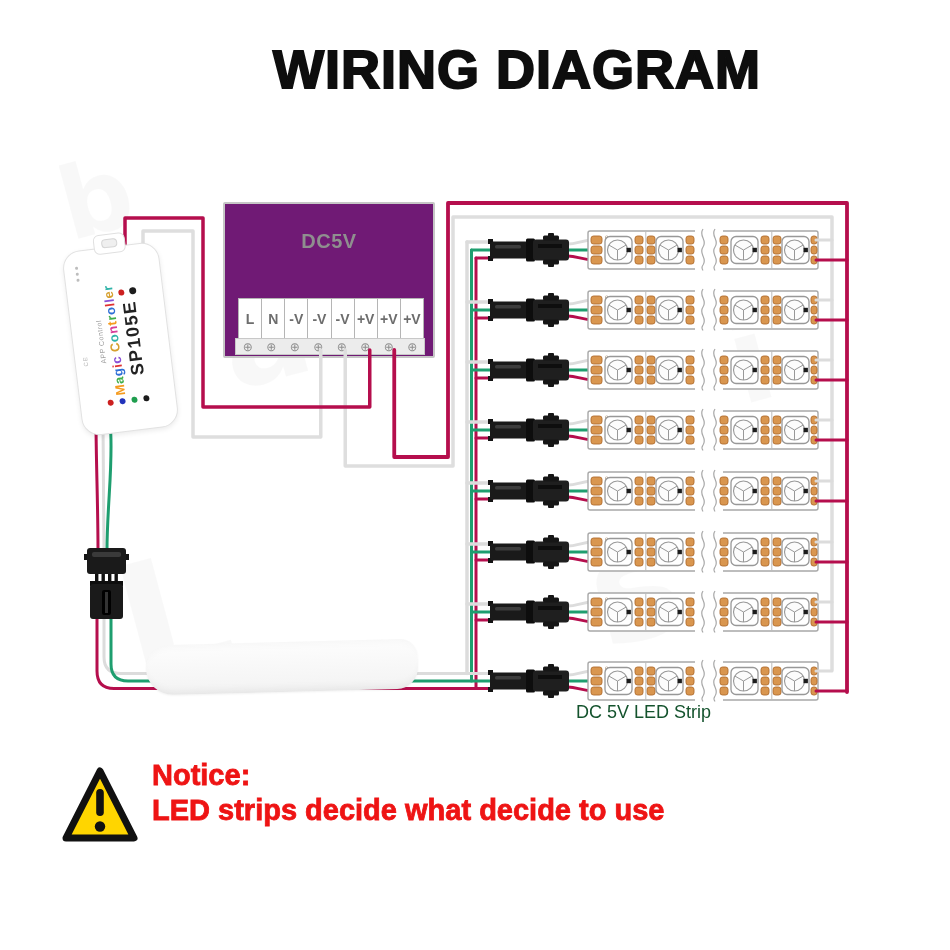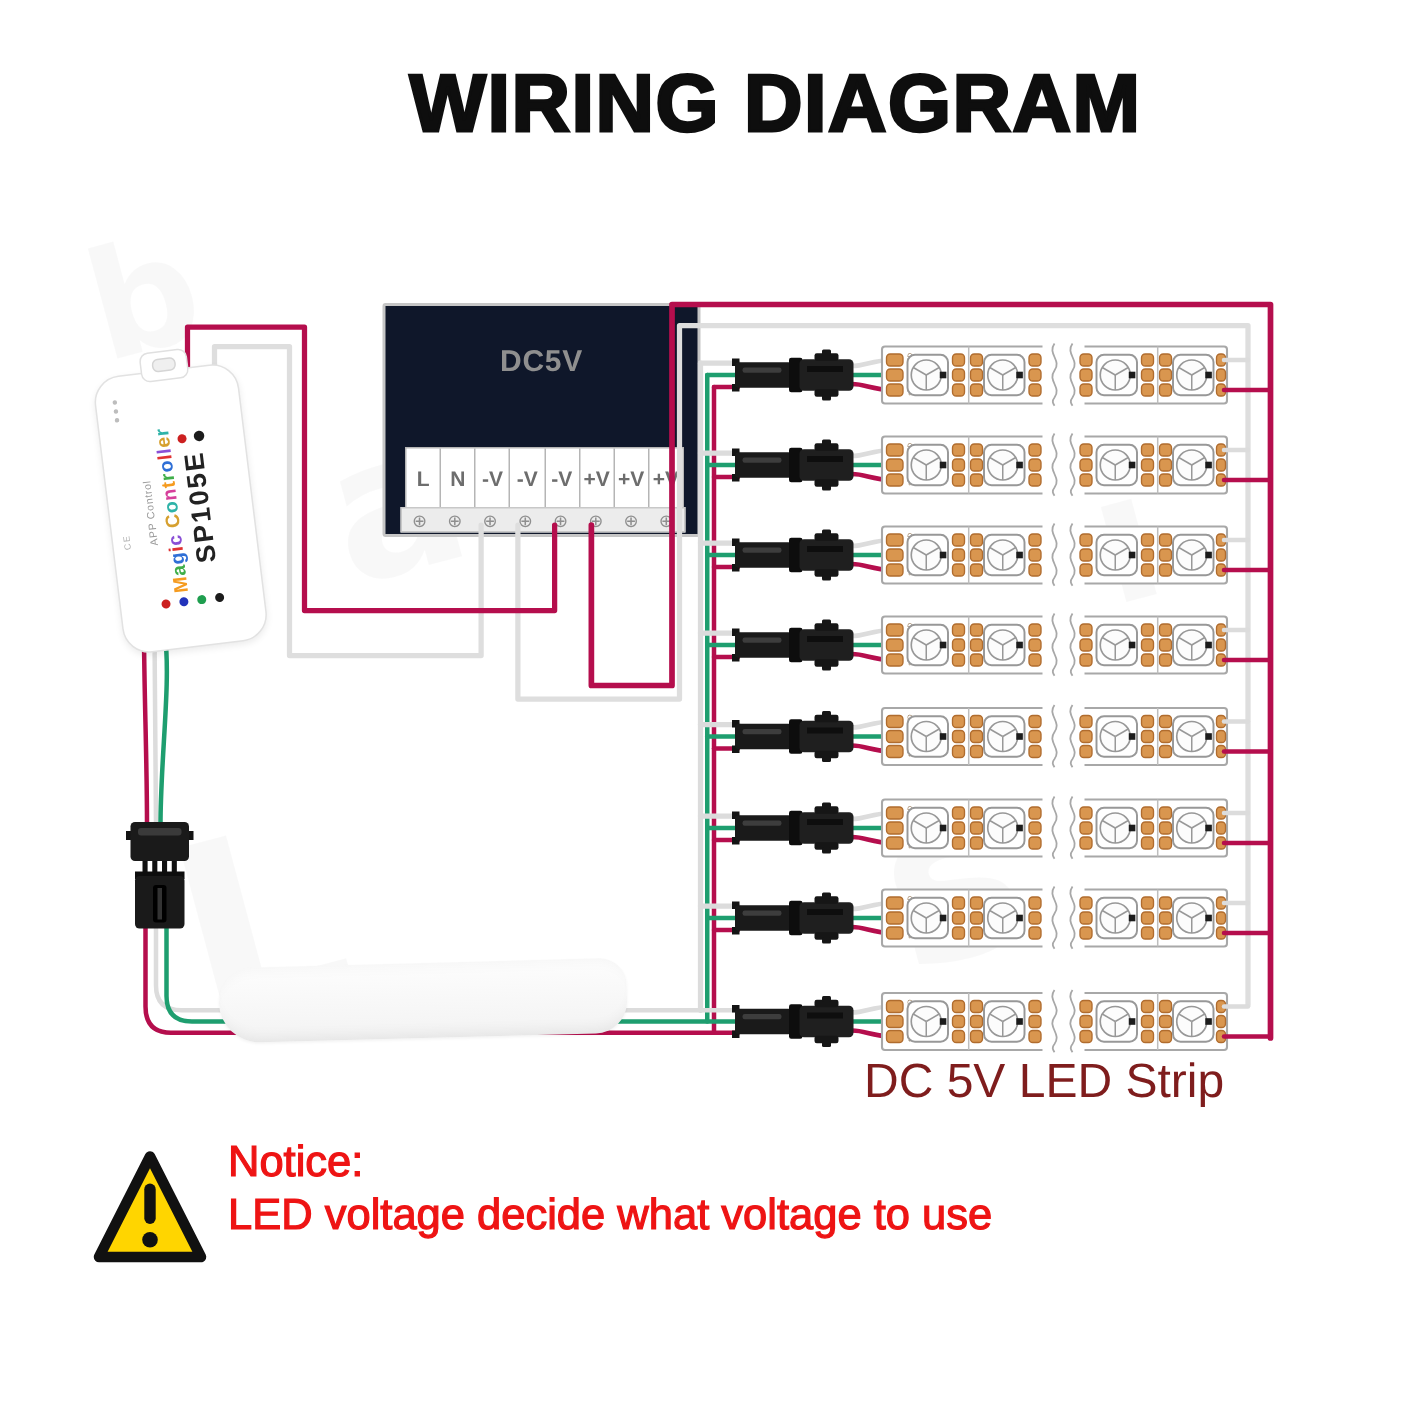--- a/index.html
+++ b/index.html
@@ -5,22 +5,22 @@
   html,body{margin:0;padding:0;background:#fff;}
   .stage{position:relative;width:950px;height:950px;background:#ffffff;overflow:hidden;
          font-family:"Liberation Sans",sans-serif;}
   
   .wm span{position:absolute;color:#8a8a8a;opacity:.05;font-weight:700;transform:rotate(-15deg);
            font-family:"DejaVu Sans",sans-serif;}
   
   .title{position:absolute;top:38px;left:10px;width:100%;text-align:center;font-size:54px;
          font-weight:700;color:#0e0e0e;-webkit-text-stroke:2px #0e0e0e;letter-spacing:1px;margin-left:32px;}
   
-  .psu{position:absolute;left:223px;top:202px;width:212px;height:156px;background:#0f172a;
-       border:2px solid #c6c6c6;border-radius:2px;box-sizing:border-box;margin-left:32px;}
+  .psu{position:absolute;left:223px;top:202px;width:212px;height:156px;background:#701a75;
+       border:2px solid #c6c6c6;border-radius:2px;box-sizing:border-box;}
   .psu-name{margin-top:24px;text-align:center;font-size:20px;line-height:26px;font-weight:700;
             color:#8f8f8f;letter-spacing:.5px;}
   .psu-terminals{position:absolute;left:13px;top:94px;width:184px;height:40px;display:flex;
                  border:1.5px solid #b5b5b5;background:#fff;}
   .psu-terminals span{flex:1;display:flex;align-items:center;justify-content:center;
                       font-size:14px;font-weight:700;color:#6d6d6d;border-left:1.5px solid #b5b5b5;}
   .psu-terminals span:first-child{border-left:none;}
   .psu-screws{position:absolute;left:10px;top:134px;width:190px;height:17px;display:flex;
               background:#ececec;border:1px solid #c8c8c8;box-sizing:border-box;}
   .psu-screws span{flex:1;display:flex;align-items:center;justify-content:center;
@@ -45,25 +45,25 @@
   .ctl-rot{position:absolute;left:-44.5px;top:44.5px;width:186px;height:97px;transform:rotate(-90deg);
            display:flex;flex-direction:column;align-items:center;justify-content:center;gap:2px;}
   .ctl-sub{font-size:7px;color:#9a9a9a;letter-spacing:.5px;}
   .ctl-name{font-size:13px;font-weight:700;letter-spacing:.5px;}
   .ctl-model{font-size:18px;font-weight:700;color:#222;letter-spacing:1.5px;}
   .ctl-cert{position:absolute;left:6px;top:108px;transform:rotate(-90deg);font-size:6px;color:#b3b3b3;
             letter-spacing:1px;}
   .dot{position:absolute;border-radius:50%;}
   .ctl-marks i{position:absolute;width:3px;height:3px;border-radius:50%;background:#bdbdbd;}
   
-  .strip-label{position:absolute;left:576px;top:702px;font-size:32px;color:#7f1d1d;z-index:4;text-align:center;}
+  .strip-label{position:absolute;left:576px;top:702px;font-size:18px;color:#14532d;z-index:4;text-align:center;}
   
   .notice-icon{position:absolute;left:60px;top:764px;z-index:4;}
   .notice-text{position:absolute;left:152px;top:758px;width:700px;z-index:4;font-size:29px;
-               line-height:35px;font-weight:400;color:#ee1414;-webkit-text-stroke:.8px #ee1414;}
+               line-height:35px;font-weight:700;color:#ee1414;-webkit-text-stroke:.8px #ee1414;}
 </style>
 </head>
 <body>
 
 <div class="stage">
 
   <div class="wm" id="wm">
       <span style="left: 120px; top: 520px; font-size: 170px;">L</span>
       <span style="left: 220px; top: 260px; font-size: 130px;">a</span>
       <span style="left: 60px; top: 140px; font-size: 100px;">b</span>
@@ -795,16 +795,16 @@
 
   <div class="strip-label">DC 5V LED Strip</div>
 
   <svg class="notice-icon" width="80" height="84" viewBox="0 0 80 84">
     <path d="M40 7 L74 74 L6 74 Z" fill="#ffd500" stroke="#111" stroke-width="7" stroke-linejoin="round"></path>
     <rect x="36.2" y="25" width="7.6" height="27" rx="3.8" fill="#111"></rect>
     <circle cx="40" cy="62.5" r="5.2" fill="#111"></circle>
   </svg>
   <div class="notice-text">
     <div>Notice:</div>
-    <div>LED voltage decide what voltage to use</div>
+    <div>LED strips decide what decide to use</div>
   </div>
 
 </div>
 
 </body></html>

